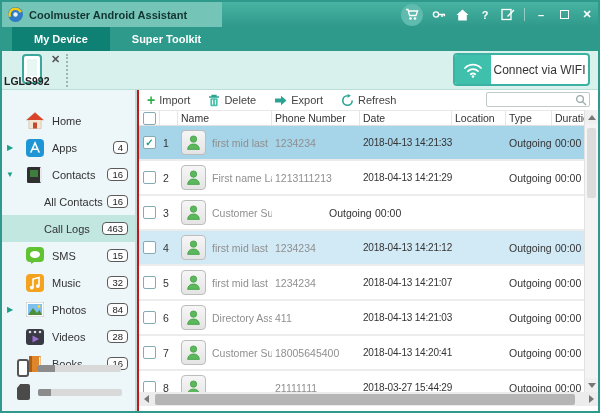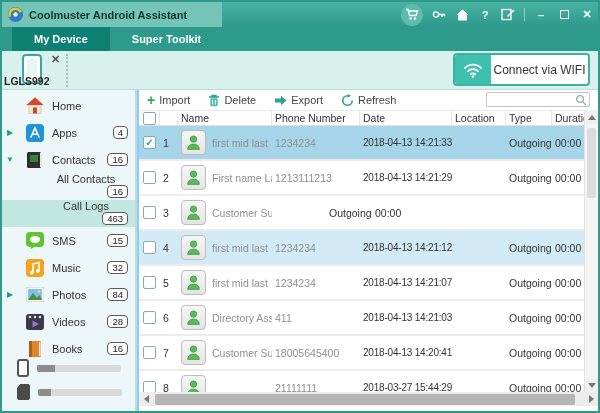--- a/index.html
+++ b/index.html
@@ -1,17 +1,17 @@
 <!DOCTYPE html>
 <html><head>
 <meta charset="utf-8">
 <style>
   html,body{margin:0;padding:0;background:#9fb4b2;}
   *{box-sizing:border-box;font-family:"Liberation Sans",sans-serif;}
-  .window{position:relative;width:600px;height:413px;background:#7dd3fc;border:2px solid #2f9a8c;overflow:hidden;}
+  .window{position:relative;width:600px;height:413px;background:#b91c1c;border:2px solid #2f9a8c;overflow:hidden;}
 
   
   .titlebar{position:absolute;left:0;top:0;width:100%;height:25px;background:linear-gradient(#48b2a3,#2f998b);}
   .title-chip{position:absolute;left:0;top:0;height:25px;width:220px;background:#74c4b8;display:flex;align-items:center;padding-left:6px;}
   .title-chip .logo{width:15px;height:15px;margin-right:6px;}
   .title-text{font-size:11px;font-weight:bold;color:#12352f;}
   .tb-icons{position:absolute;right:4px;top:0;height:25px;display:flex;align-items:center;gap:9px;}
   .tbi{width:14px;height:14px;display:flex;align-items:center;justify-content:center;color:#fff;font-size:11px;font-weight:bold;cursor:default;}
   .cart-wrap{width:22px;height:22px;border-radius:50%;background:#5fbbae;display:flex;align-items:center;justify-content:center;}
   .tb-sep{width:1px;height:13px;background:rgba(255,255,255,.45);}
@@ -27,25 +27,25 @@
   .phone-icon{position:absolute;left:20px;top:3px;width:20px;height:30px;border:2px solid #3aa79a;border-radius:4px;background:#fff;}
   .phone-icon::after{content:"";position:absolute;left:3px;top:3px;right:3px;bottom:6px;background:#e9f7f4;}
   .device-close{position:absolute;left:49px;top:2px;font-size:11px;font-weight:bold;color:#555;}
   .device-name{position:absolute;left:2px;top:24px;width:58px;text-align:left;font-size:10.5px;font-weight:bold;color:#222;}
   .device-sep{position:absolute;left:64px;top:3px;height:33px;border-left:2px dotted #9bb8b3;}
   .wifi-btn{position:absolute;right:8px;top:2px;width:137px;height:33px;border:2px solid #3cb3a2;border-radius:4px;background:#fff;display:flex;overflow:hidden;}
   .wifi-left{width:36px;background:#3fc0ac;display:flex;align-items:center;justify-content:center;}
   .wifi-label{flex:1;display:flex;align-items:center;justify-content:center;font-size:12px;color:#333;}
 
   
-  .sidebar{position:absolute;left:0;top:88px;width:135px;bottom:0;background:#edf6f9;border-right:2px solid #c9d8d6;padding-top:2px;}
+  .sidebar{position:absolute;left:0;top:88px;width:135px;bottom:0;background:#edf6f9;border-right:2px solid #c9d8d6;padding-top:17px;}
   .si{display:flex;align-items:center;height:27px;padding-right:7px;font-size:11px;color:#333;}
   .si .arr{width:13px;text-align:center;font-size:8px;color:#1ba088;padding-left:3px;}
   .si .ic{width:19px;height:19px;margin:0 8px 0 10px;display:flex;align-items:center;justify-content:center;}
-  .si.sub{padding-left:42px;flex-direction:column;}
+  .si.sub{padding-left:42px;}
   .si.active{background:#c2e7e0;align-items:center;}
   .badge{margin-left:auto;border:1px solid #5a5a5a;border-radius:4px;background:#fdfdfd;font-size:9.5px;color:#222;padding:0 4px;height:13px;line-height:12px;}
   .storage{position:absolute;left:0;width:135px;height:20px;display:flex;align-items:center;}
   .storage .bar{margin-left:8px;width:84px;height:7px;background:#d9d9d9;border-radius:2px;overflow:hidden;}
   .storage .fill{height:100%;background:#8c8c8c;}
   .stor-phone{width:12px;height:18px;border:2px solid #555;border-radius:3px;margin-left:15px;background:#fff;}
   .stor-sd{width:13px;height:16px;background:#4a4a4a;margin-left:15px;border-radius:2px;clip-path:polygon(0 25%,25% 0,100% 0,100% 100%,0 100%);}
 
   
   .content{position:absolute;left:137px;top:88px;right:0;bottom:0;background:#fff;}

